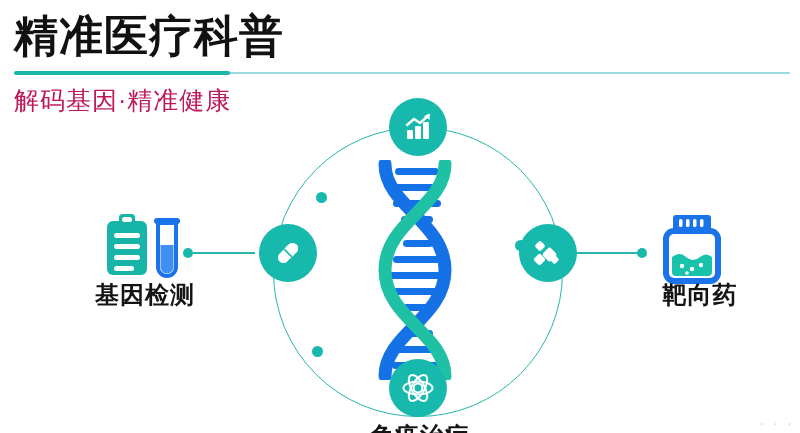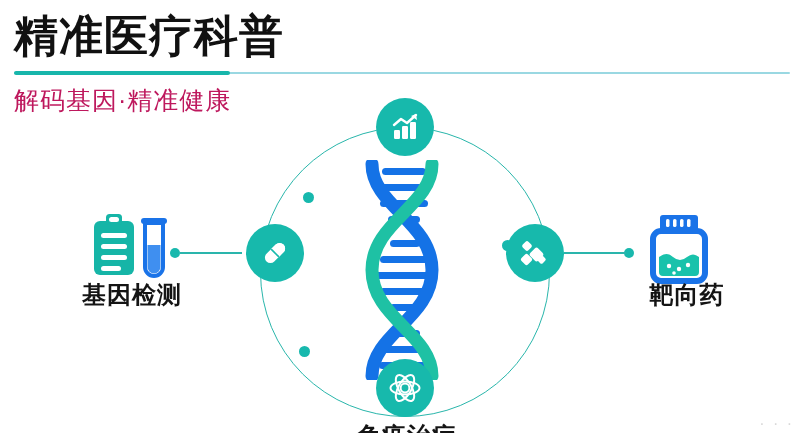--- a/index.html
+++ b/index.html
@@ -64,21 +64,21 @@
     font-weight: 400;
     color: #be185d;
     letter-spacing: 1px;
     line-height: 34px;
     white-space: nowrap;
   }
 
   
   .diagram {
     position: absolute;
-    left: 2px;
+    left: 15px;
     top: 95px;
     width: 705px;
     height: 338px;
   }
 
   .ring {
     position: absolute;
     left: 258px;
     top: 32px;
     width: 290px;

